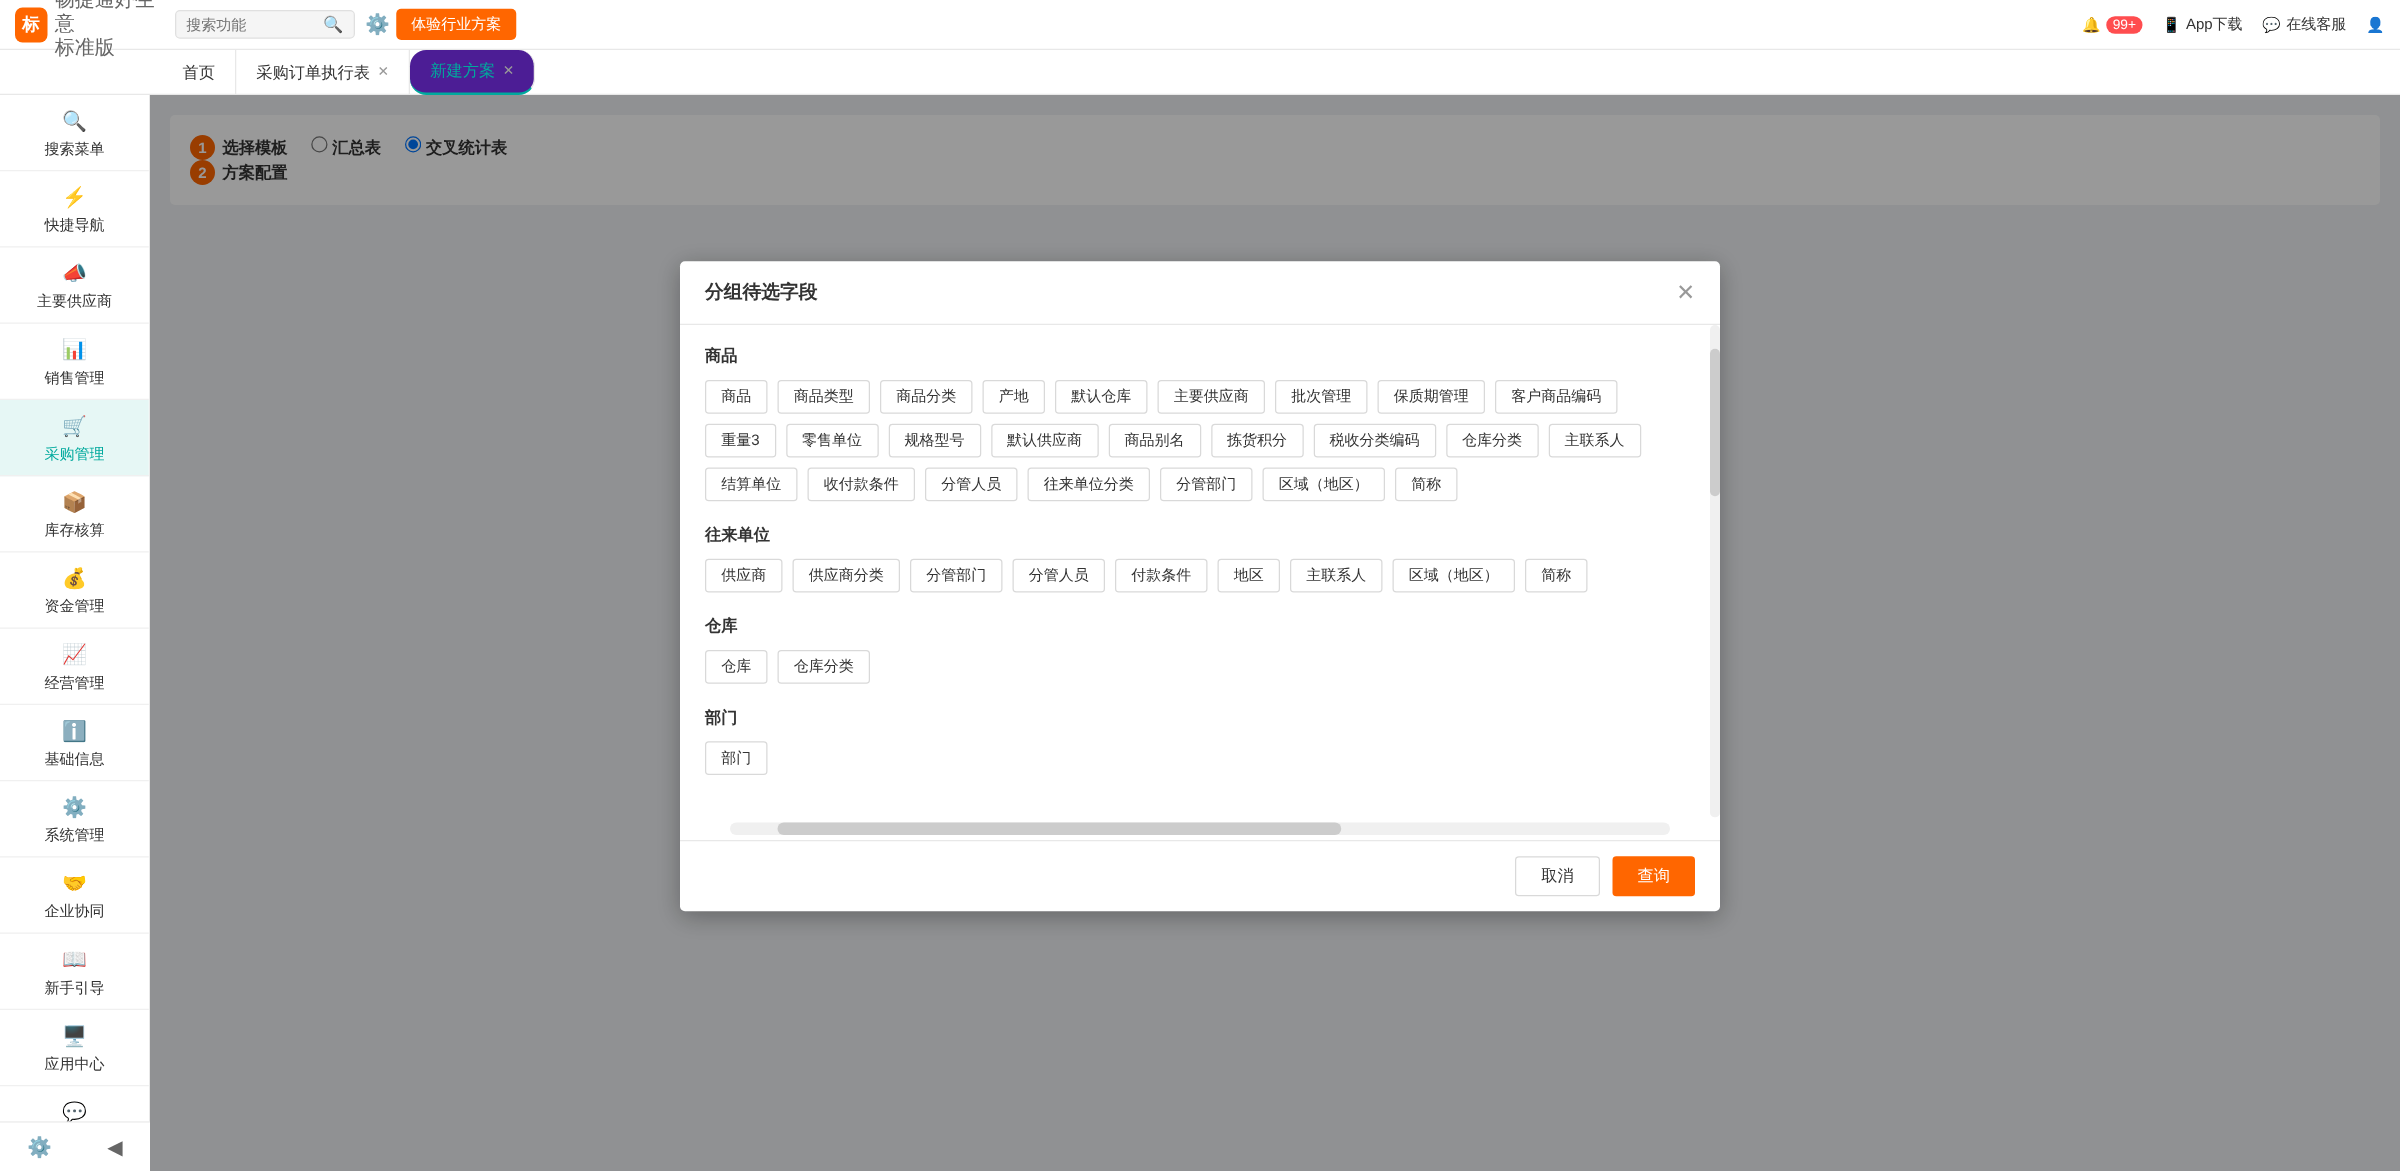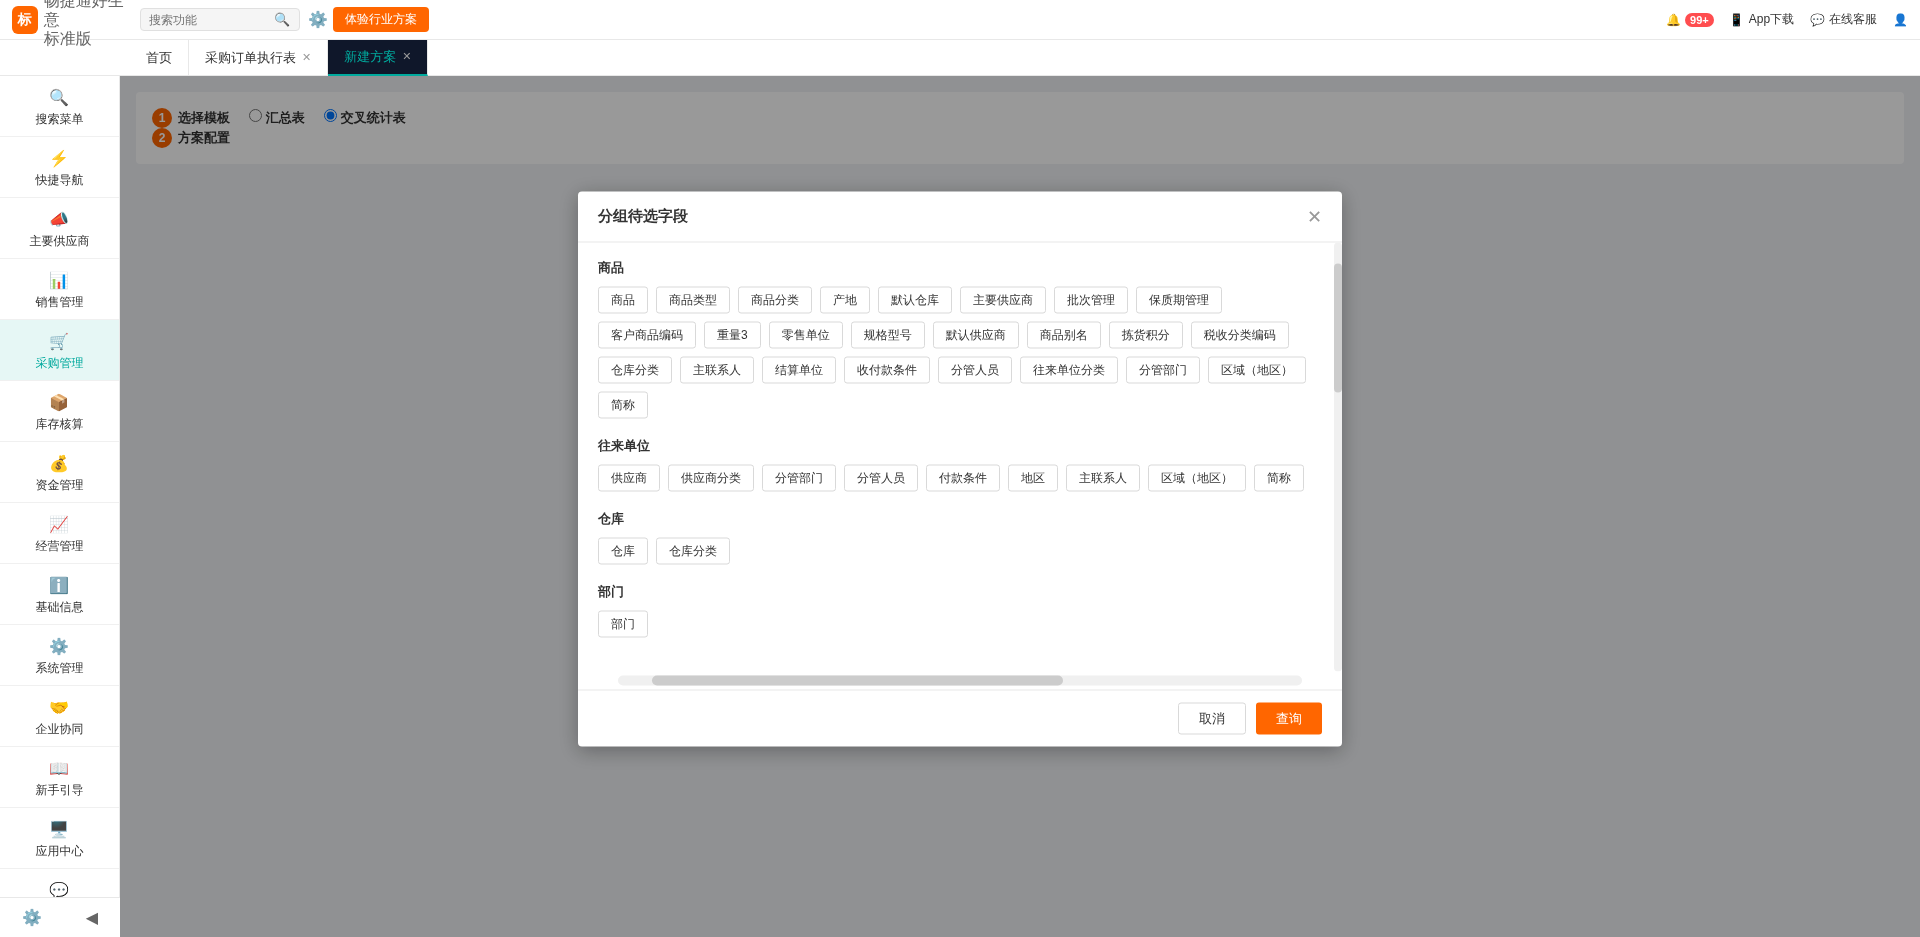--- a/index.html
+++ b/index.html
@@ -30,21 +30,21 @@
       color: white; font-weight: bold; font-size: 14px;
       margin-right: 6px;
     }
     .logo-text { font-size: 16px; color: #666; line-height: 1.2; }
     .header-search {
       display: flex; align-items: center;
       background: #f5f5f5;
       border: 1px solid #e0e0e0;
       border-radius: 4px;
       padding: 3px 8px;
-      width: 160px;
+      width: 144px;
       margin-left: 8px;
     }
     .header-search input {
       border: none; background: transparent; outline: none;
       font-size: 12px; width: 100%;
     }
     .header-btn {
       background: #ff6600;
       color: white;
       border: none;
@@ -64,21 +64,20 @@
     .header-right-item {
       display: flex; align-items: center; gap: 4px;
       font-size: 12px; color: #333; cursor: pointer;
     }
     .badge {
       background: #ff4d4f;
       color: white;
       border-radius: 10px;
       padding: 1px 5px;
       font-size: 11px;
-      font-weight: bold;
     }
 
     
     .tab-bar {
       height: 36px;
       background: #fff;
       display: flex;
       align-items: center;
       padding: 0 0 0 130px;
       border-bottom: 1px solid #e8e8e8;
@@ -90,23 +89,24 @@
     .tab-item {
       padding: 0 16px;
       height: 36px;
       display: flex; align-items: center;
       font-size: 13px;
       cursor: pointer;
       border-right: 1px solid #e8e8e8;
       color: #333;
     }
     .tab-item.active {
-      background: #0f172a;
+      background: #4c1d95;
       color: #00a99d;
       border-bottom: 2px solid #00a99d;
+      border-radius: 13px;
     }
     .tab-close {
       margin-left: 6px;
       color: #999;
       font-size: 11px;
     }
 
     
     .sidebar {
       width: 120px;
@@ -150,21 +150,21 @@
       z-index: 200;
     }
 
     
     .modal {
       position: fixed;
       top: 50%; left: 50%;
       transform: translate(-50%, -50%);
       background: white;
       border-radius: 4px;
-      width: 764px;
+      width: 832px;
       max-height: 600px;
       z-index: 300;
       display: flex;
       flex-direction: column;
       box-shadow: 0 4px 20px rgba(0,0,0,0.3);
     }
     .modal-header {
       display: flex;
       align-items: center;
       justify-content: space-between;

